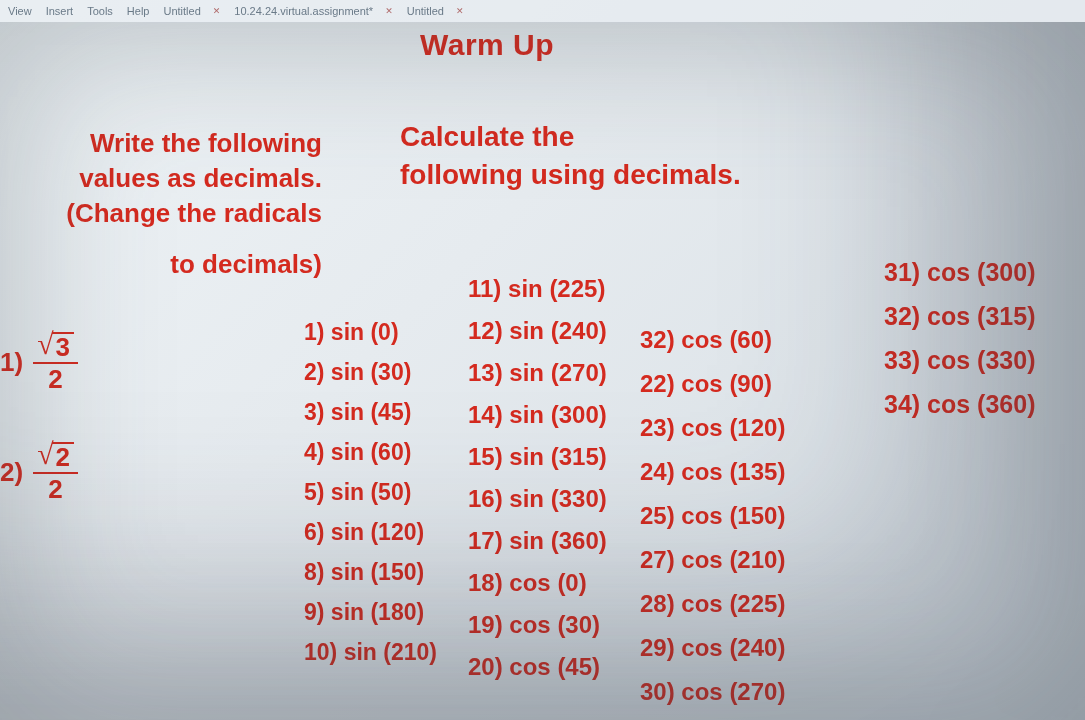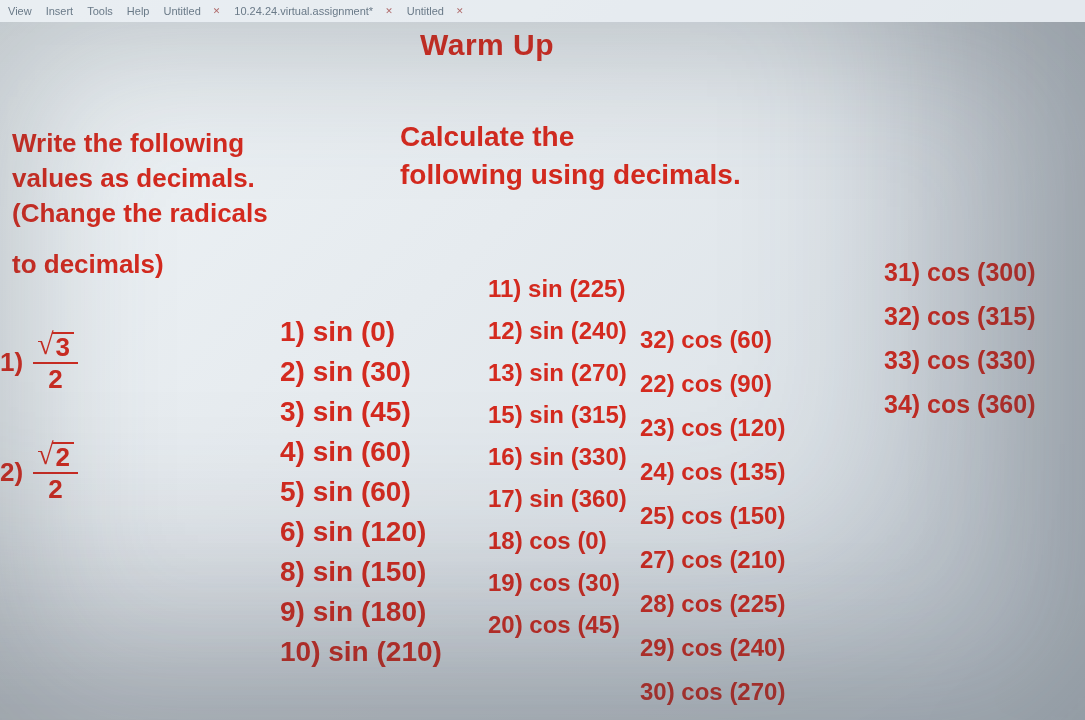--- a/index.html
+++ b/index.html
@@ -59,20 +59,21 @@
   }
 
   .section-left {
     position: absolute;
     top: 104px;
     left: 12px;
     width: 310px;
     font-size: 26px;
     font-weight: 800;
     line-height: 1.35;
+    text-align: right;
   }
   .section-right {
     position: absolute;
     top: 96px;
     left: 400px;
     width: 640px;
     font-size: 28px;
     font-weight: 800;
     line-height: 1.35;
   }
@@ -127,22 +128,22 @@
   .col {
     position: absolute;
     font-weight: 700;
     display: flex;
     flex-direction: column;
   }
   .col .row {
     white-space: nowrap;
   }
 
-  .colA { top: 290px; left: 280px; font-size: 28px; line-height: 40px; }
-  .colB { top: 246px; left: 468px; font-size: 24px; line-height: 42px; margin-left: 20px; }
+  .colA { top: 290px; left: 304px; font-size: 23px; line-height: 40px; }
+  .colB { top: 246px; left: 468px; font-size: 24px; line-height: 42px; }
   .colC { top: 296px; left: 640px; font-size: 24px; line-height: 44px; }
   .colD { top: 228px; left: 884px; font-size: 25px; line-height: 44px; }
 
   
   .vignette {
     pointer-events: none;
     position: absolute;
     inset: 0;
     box-shadow: inset 0 0 140px 30px rgba(60,70,80,0.25),
                 inset -180px -140px 180px rgba(50,60,75,0.25);
@@ -210,31 +211,32 @@
       </span>
       <span class="bot">2</span>
     </span>
   </div>
 
   <div class="col colA t">
     <span class="row">1) sin (0)</span>
     <span class="row">2) sin (30)</span>
     <span class="row">3) sin (45)</span>
     <span class="row">4) sin (60)</span>
-    <span class="row">5) sin (60)</span>
+    <span class="row">5) sin (50)</span>
     <span class="row">6) sin (120)</span>
     <span class="row">8) sin (150)</span>
     <span class="row">9) sin (180)</span>
     <span class="row">10) sin (210)</span>
   </div>
 
   <div class="col colB t">
     <span class="row">11) sin (225)</span>
     <span class="row">12) sin (240)</span>
     <span class="row">13) sin (270)</span>
+    <span class="row">14) sin (300)</span>
     <span class="row">15) sin (315)</span>
     <span class="row">16) sin (330)</span>
     <span class="row">17) sin (360)</span>
     <span class="row">18) cos (0)</span>
     <span class="row">19) cos (30)</span>
     <span class="row">20) cos (45)</span>
   </div>
 
   <div class="col colC t">
     <span class="row">32) cos (60)</span>

